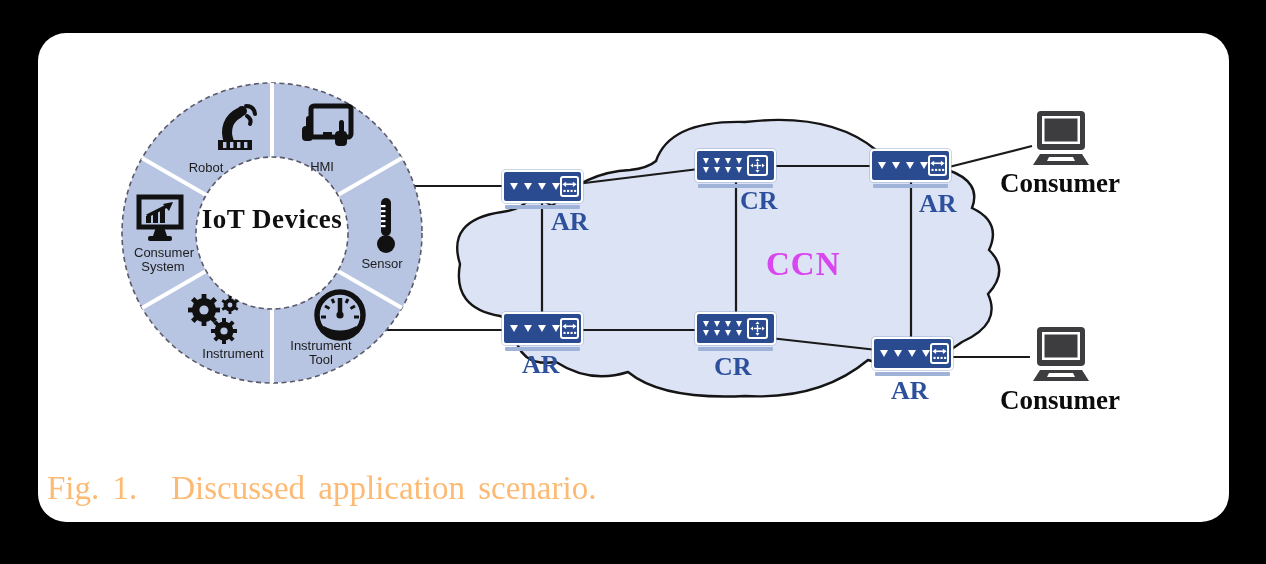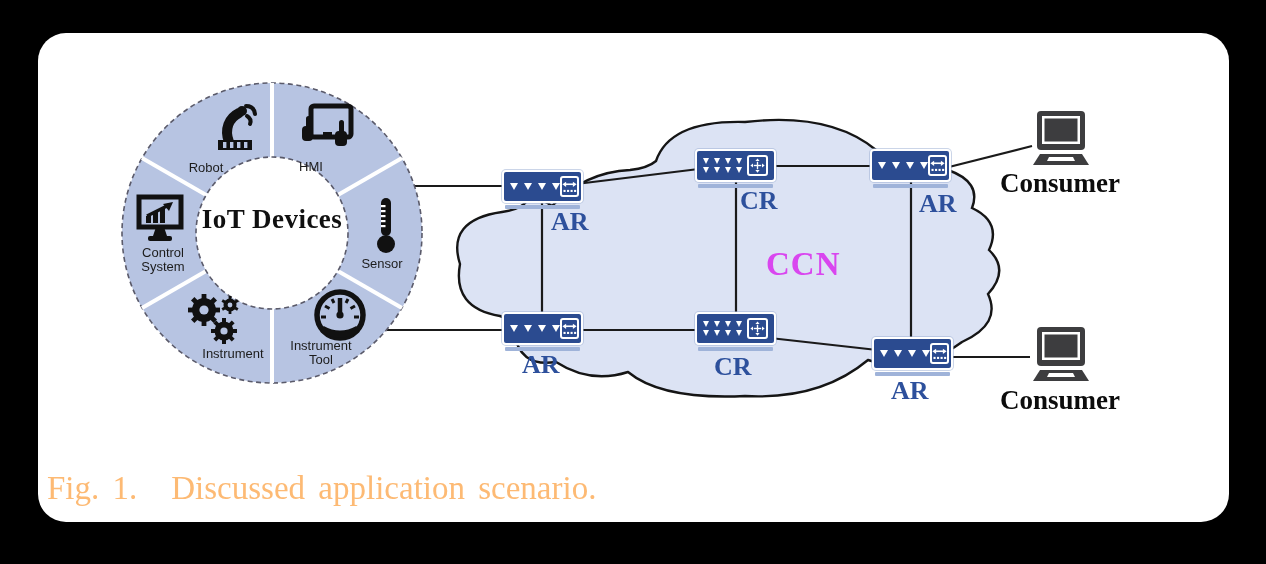--- a/index.html
+++ b/index.html
@@ -204,25 +204,25 @@
       <line x1="13" y1="19" x2="17.5" y2="21.5" stroke="#111" stroke-width="3"></line>
       <line x1="43" y1="19" x2="38.5" y2="21.5" stroke="#111" stroke-width="3"></line>
       <line x1="9" y1="30" x2="14" y2="30" stroke="#111" stroke-width="3"></line>
       <line x1="47" y1="30" x2="42" y2="30" stroke="#111" stroke-width="3"></line>
       <line x1="20" y1="12" x2="22" y2="16" stroke="#111" stroke-width="3"></line>
       <line x1="36" y1="12" x2="34" y2="16" stroke="#111" stroke-width="3"></line>
     </svg>
   </div>
 
   <div class="abs seg-label" style="left:176px;top:161px;width:60px;">Robot</div>
-  <div class="abs seg-label" style="left:288px;top:160px;width:46px;">HMI</div>
+  <div class="abs seg-label" style="left:288px;top:160px;width:46px;text-align:right;">HMI</div>
   <div class="abs seg-label" style="left:354px;top:257px;width:56px;">Sensor</div>
   <div class="abs seg-label" style="left:282px;top:339px;width:78px;">Instrument Tool</div>
   <div class="abs seg-label" style="left:198px;top:347px;width:70px;">Instrument</div>
-  <div class="abs seg-label" style="left:134px;top:246px;width:58px;">Control System</div>
+  <div class="abs seg-label" style="left:134px;top:246px;width:58px;">Consumer System</div>
 
   <div class="abs iot-title">IoT Devices</div>
 
   <div class="router ar" style="left:502px;top:170px;">
     <div class="ports">
         <i></i>
         <i></i>
         <i></i>
         <i></i>
       </div>

